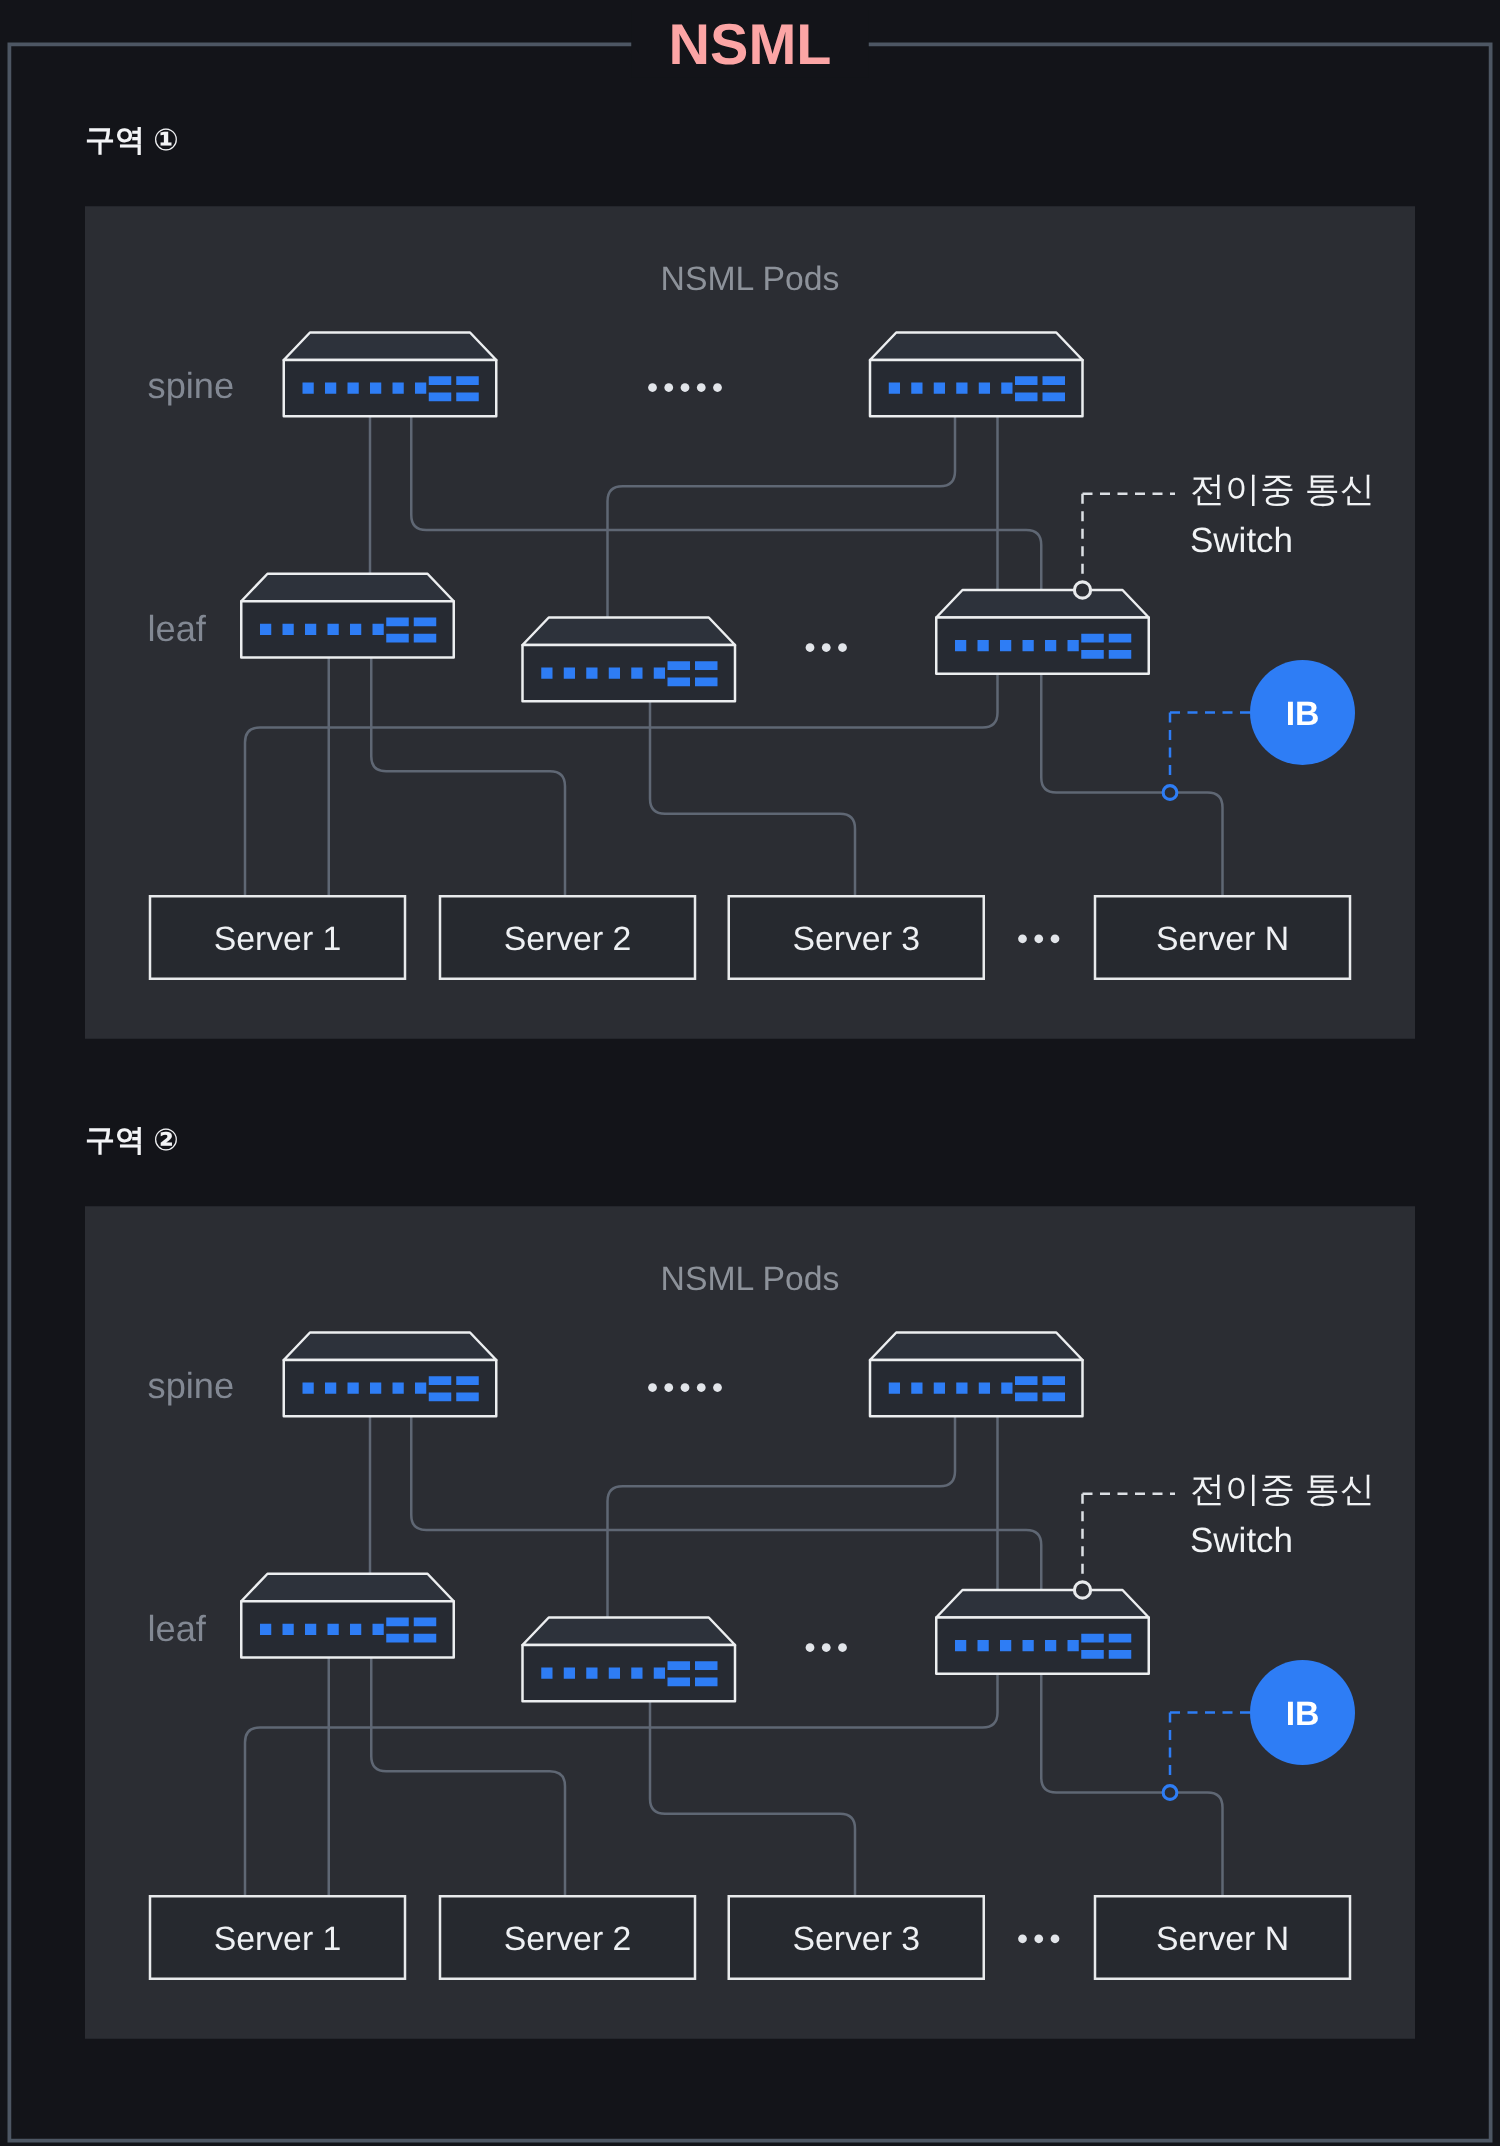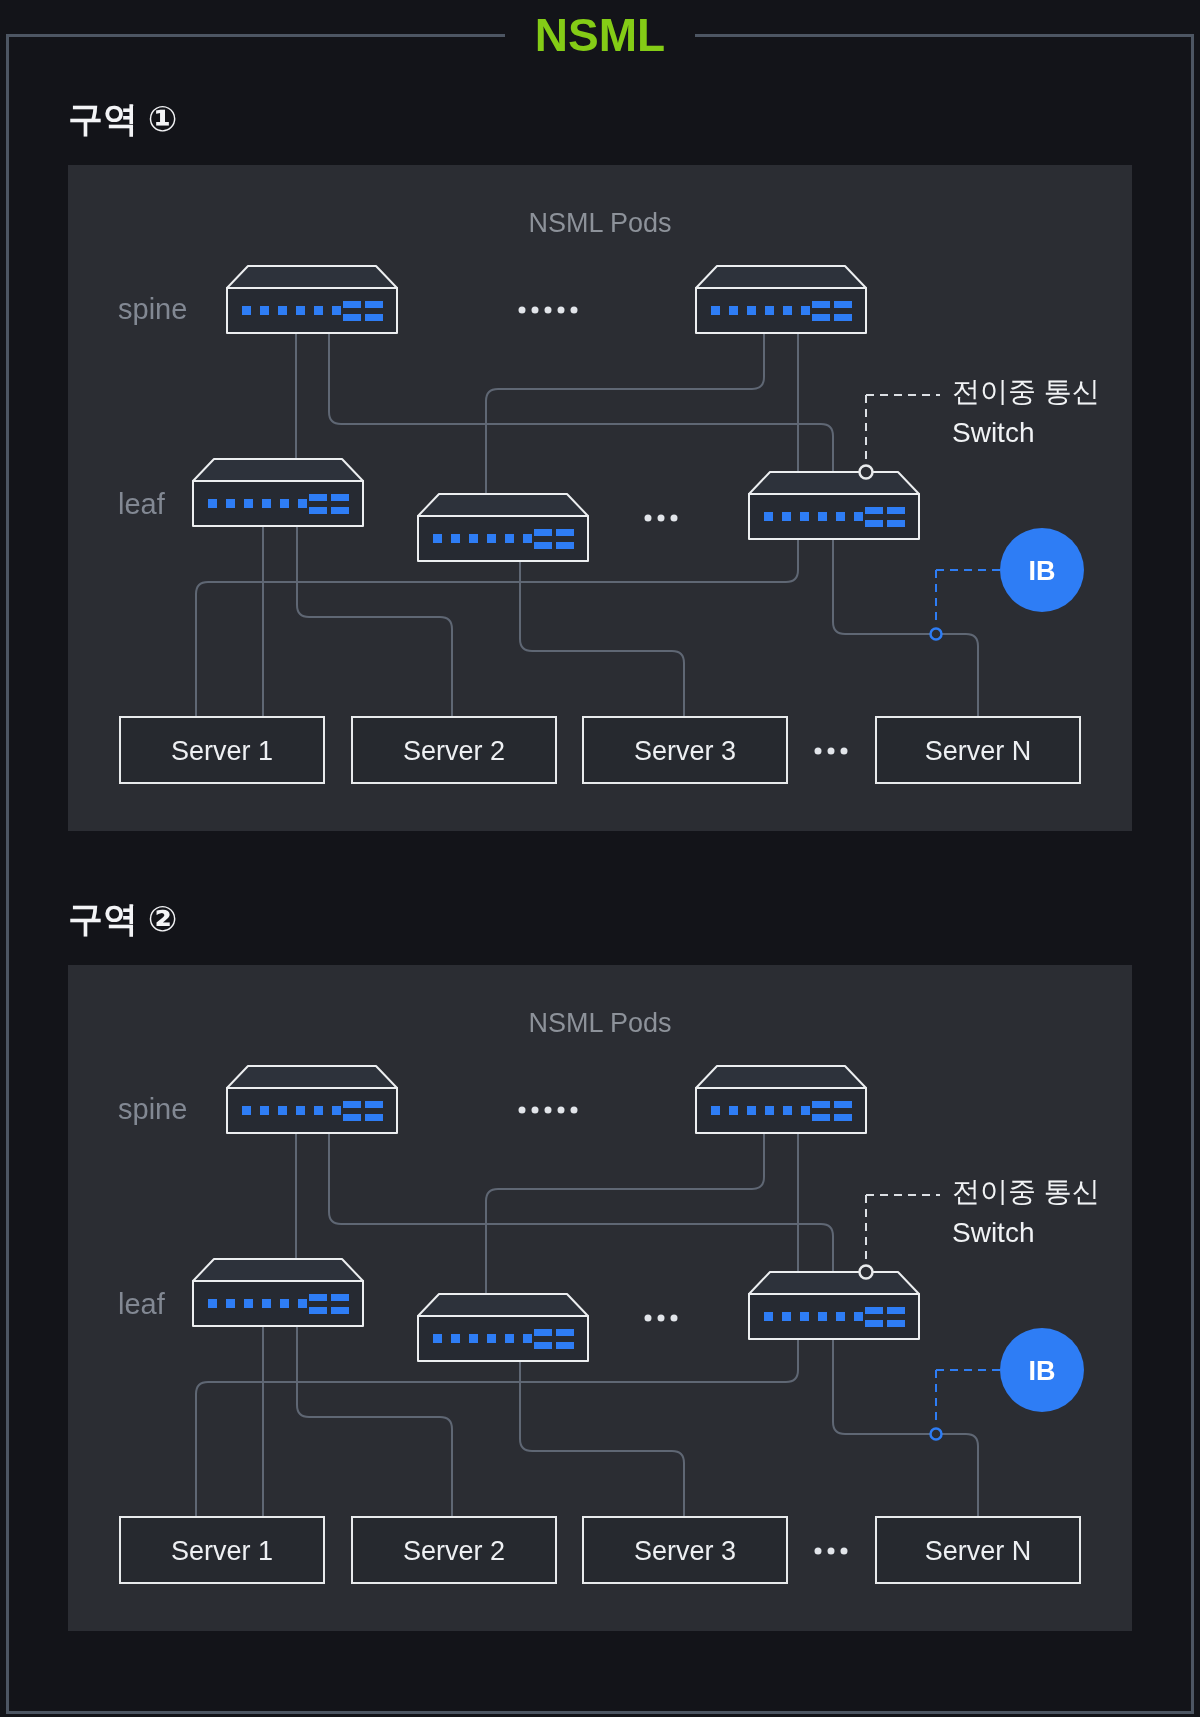--- a/index.html
+++ b/index.html
@@ -13,25 +13,25 @@
   
   .frame{
     position:absolute;left:6px;top:34px;width:1182px;height:1674px;
     border:3px solid #4d5663;pointer-events:none;
   }
   .page-title{
     position:absolute;top:8px;left:0;width:100%;text-align:center;z-index:2;
   }
   .page-title span{
     display:inline-block;background:#131419;padding:0 30px;
-    font-size:46px;font-weight:bold;color:#84cc16;letter-spacing:0px;
+    font-size:46px;font-weight:bold;color:#fca5a5;letter-spacing:0px;
   }
   .zone-label{
     position:absolute;left:68px;
-    font-size:35px;font-weight:bold;color:#f3f4f6;white-space:nowrap;
+    font-size:24px;font-weight:bold;color:#f3f4f6;white-space:nowrap;
   }
   #zone-label-1{top:96px;}
   #zone-label-2{top:896px;text-align:right;}
   .panel{
     position:absolute;left:68px;width:1064px;height:666px;
     background:#2b2d33;
   }
   #panel-1{top:165px;}
   #panel-2{top:965px;}
   svg{display:block;}

